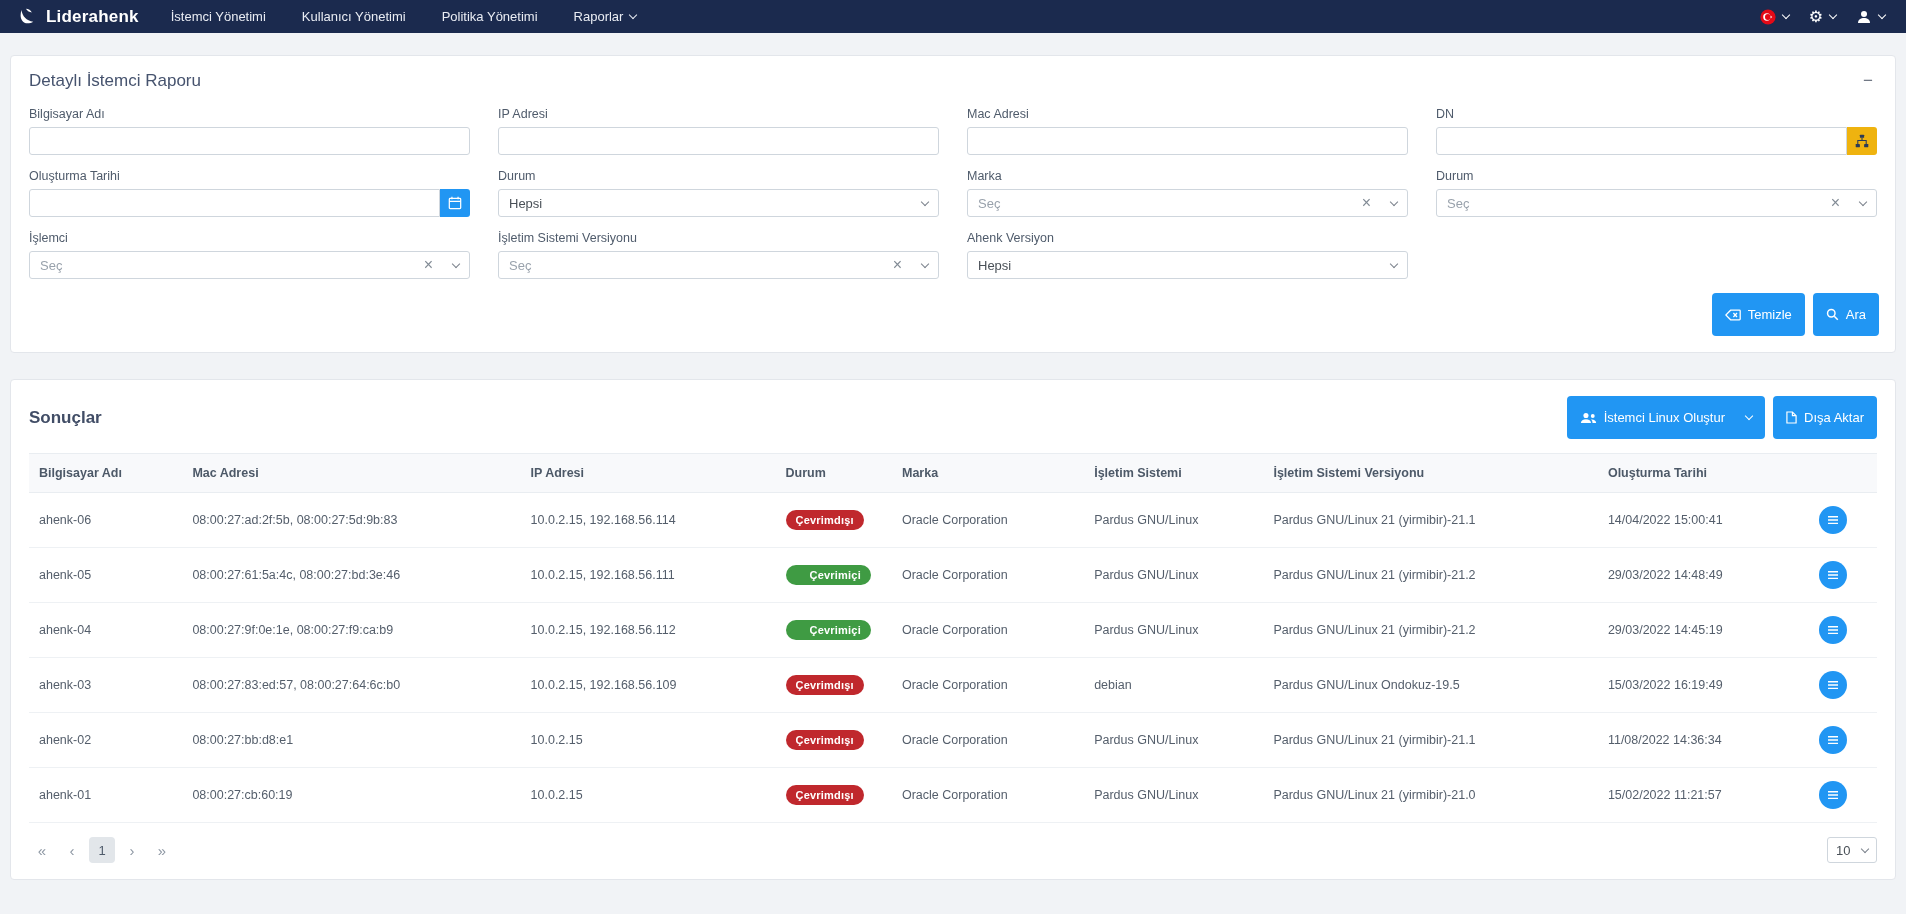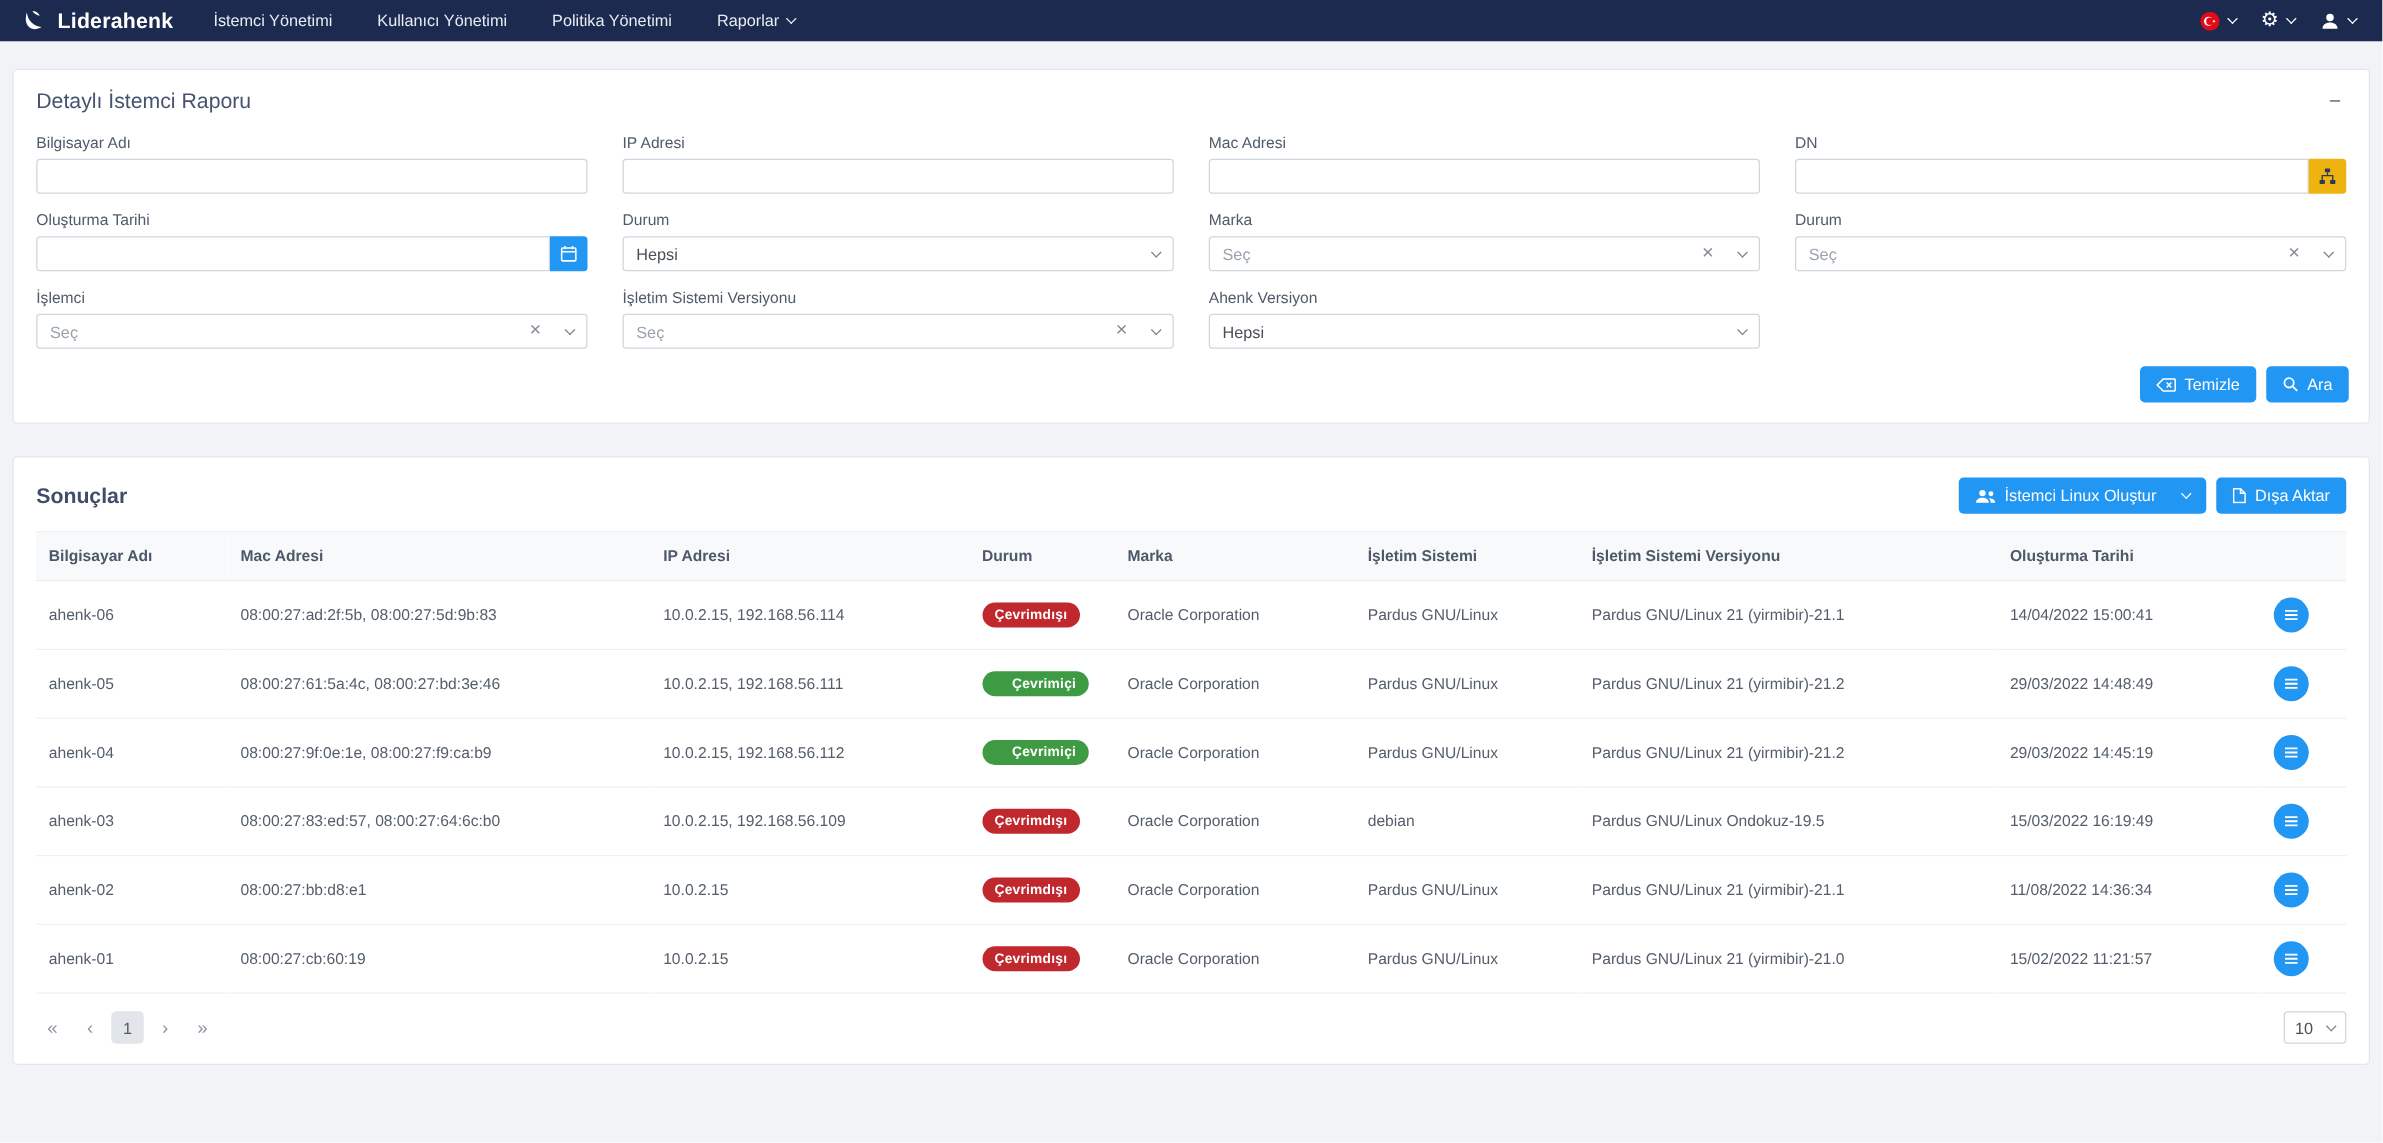--- a/index.html
+++ b/index.html
@@ -83,21 +83,21 @@
     padding: 0 10px; cursor: pointer;
   }
   .select .value { flex: 1; color: #495057; font-size: 13px; overflow: hidden; white-space: nowrap; }
   .select .value.placeholder { color: #99a2ac; }
   .select .clear-x { color: #828b95; font-size: 16px; line-height: 1; margin-right: 13px; cursor: pointer; }
 
   .form-actions { display: flex; justify-content: flex-end; gap: 8px; padding: 12px 16px 16px; }
   .btn {
     display: inline-flex; align-items: center; gap: 7px;
     background: var(--accent, #2196f3); color: #fff;
-    border: none; border-radius: 4px; height: 29px; padding: 0 13px;
+    border: none; border-radius: 4px; height: 43px; padding: 0 13px;
     font: inherit; font-size: 13px; cursor: pointer; white-space: nowrap;
   }
   .btn svg { flex: none; }
 
   
   .results-header { display: flex; justify-content: space-between; align-items: center; padding: 16px 18px 14px; }
   .results-title { font-size: 17px; font-weight: 700; color: #414d66; }
   .header-actions { display: flex; gap: 8px; }
 
   table { width: calc(100% - 36px); margin: 0 18px; border-collapse: collapse; table-layout: fixed; }

